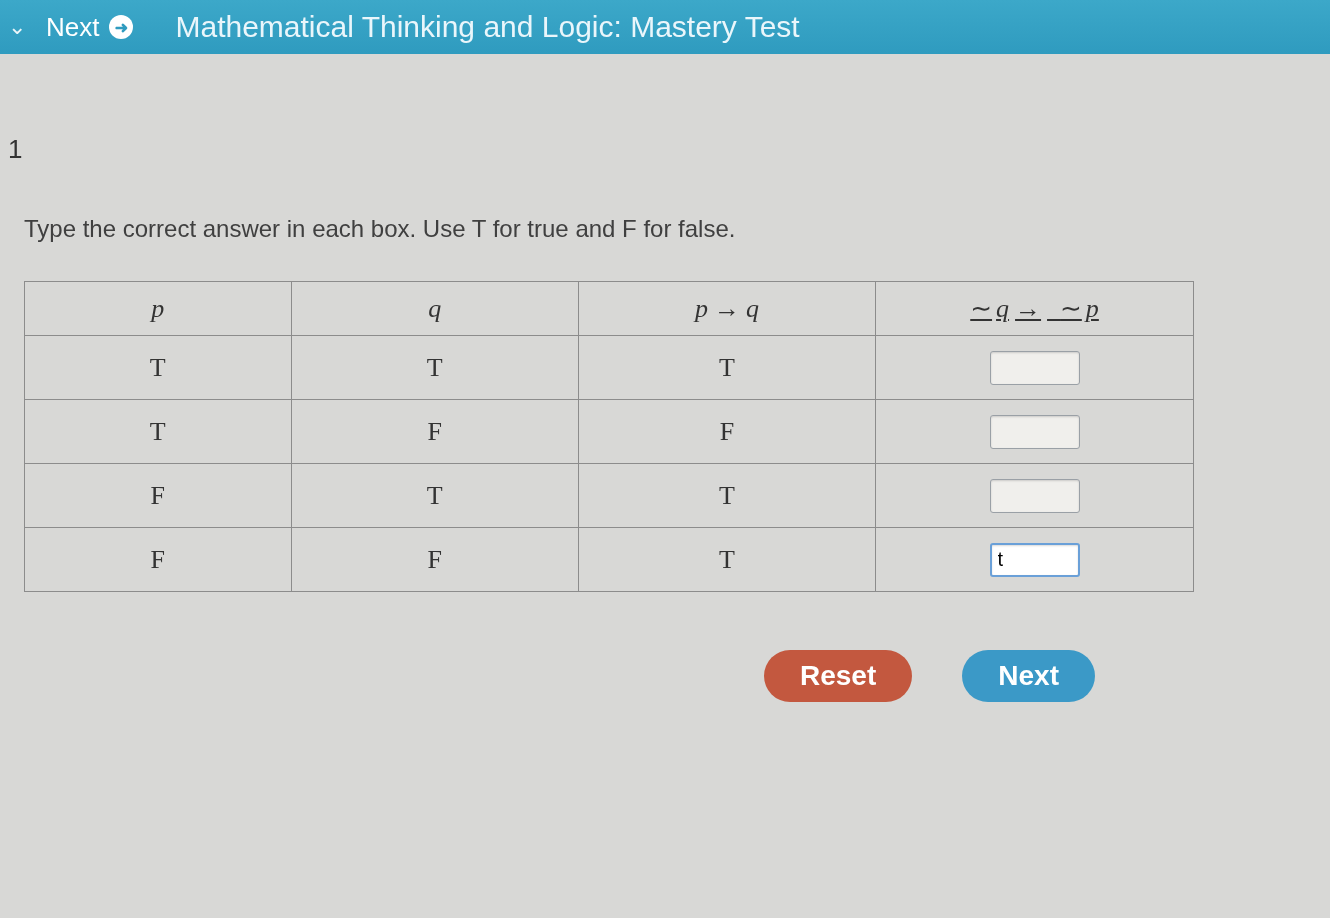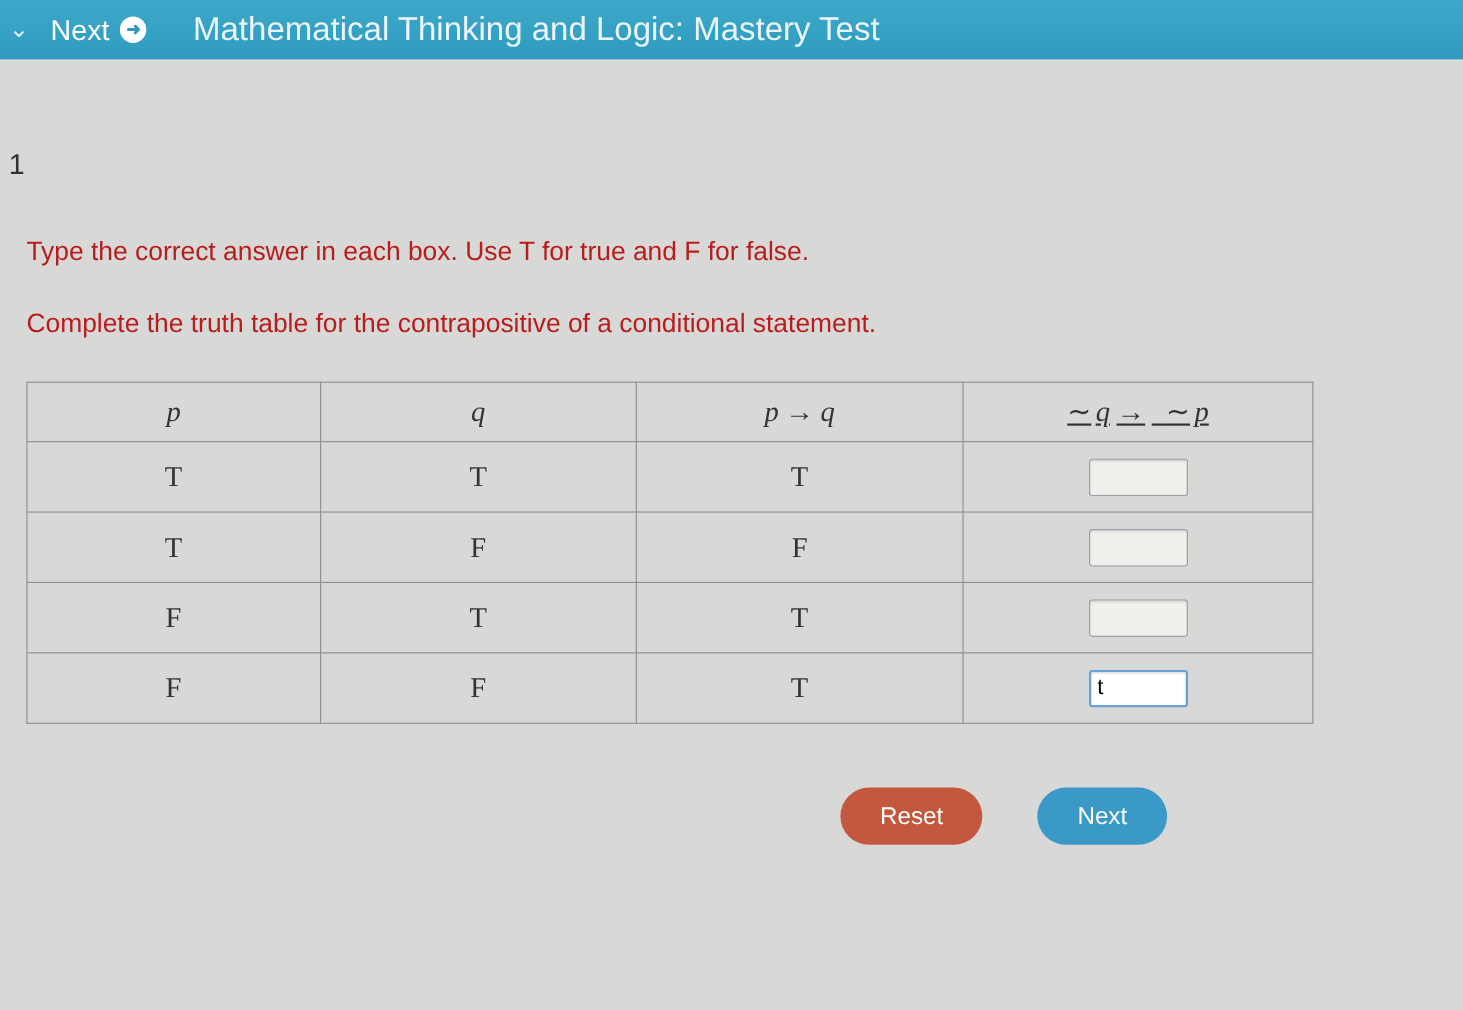--- a/index.html
+++ b/index.html
@@ -58,21 +58,21 @@
       font-size: 26px;
       color: #333;
       margin: 50px 0 0 8px;
       display: inline-block;
     }
     .qbody {
       padding: 50px 0 0 24px;
     }
     .instr {
       font-size: 24px;
-      color: #b91c1c;
+      color: #404040;
       margin-bottom: 38px;
     }
     .table-wrap {
       width: 1170px;
     }
     table.truth {
       border-collapse: collapse;
       width: 100%;
       background: rgba(255,255,255,0);
     }
@@ -115,23 +115,23 @@
       display: flex;
       gap: 50px;
       justify-content: flex-start;
       padding-left: 740px;
     }
     .btn {
       border: none;
       border-radius: 30px;
       height: 52px;
       padding: 0 36px;
-      font-size: 22px;
-      color: #fff;
-      font-weight: 400;
+      font-size: 28px;
+      color: #fff;
+      font-weight: 700;
       cursor: pointer;
     }
     .btn-reset { background: #c3583f; }
     .btn-next  { background: #3b99c7; }
     .math-arrow { font-style: normal; padding: 0 6px; }
     .tilde { font-style: normal; padding-right: 4px; }
   </style>
 </head>
 <body>
 
@@ -142,21 +142,20 @@
     <span class="next-circle">➜</span>
   </div>
   <div class="page-title">Mathematical Thinking and Logic: Mastery Test</div>
 </div>
 
 <div class="content">
   <span class="qnum">1</span>
 
   <div class="qbody">
     <p class="instr">Type the correct answer in each box. Use T for true and F for false.</p>
-    <p class="instr">Complete the truth table for the contrapositive of a conditional statement.</p>
 
     <div class="table-wrap">
       <table class="truth">
         <thead>
           <tr>
             <th class="col-p">p</th>
             <th class="col-q">q</th>
             <th class="col-pq"><span style="font-style:italic">p</span><span class="math-arrow">→</span><span style="font-style:italic">q</span></th>
             <th class="col-last"><span class="tilde">∼</span><span style="font-style:italic">q</span><span class="math-arrow">→</span>&nbsp;&nbsp;<span class="tilde">∼</span><span style="font-style:italic">p</span></th>
           </tr>

